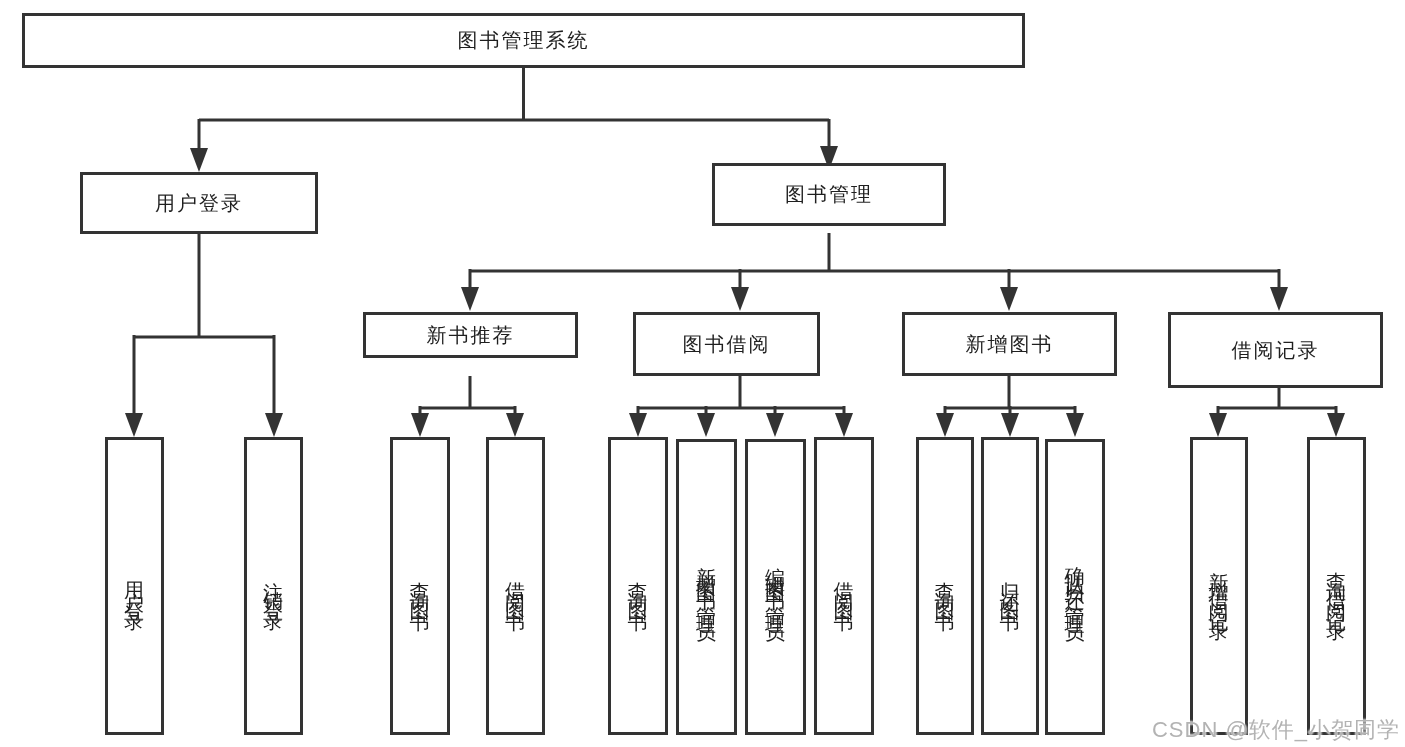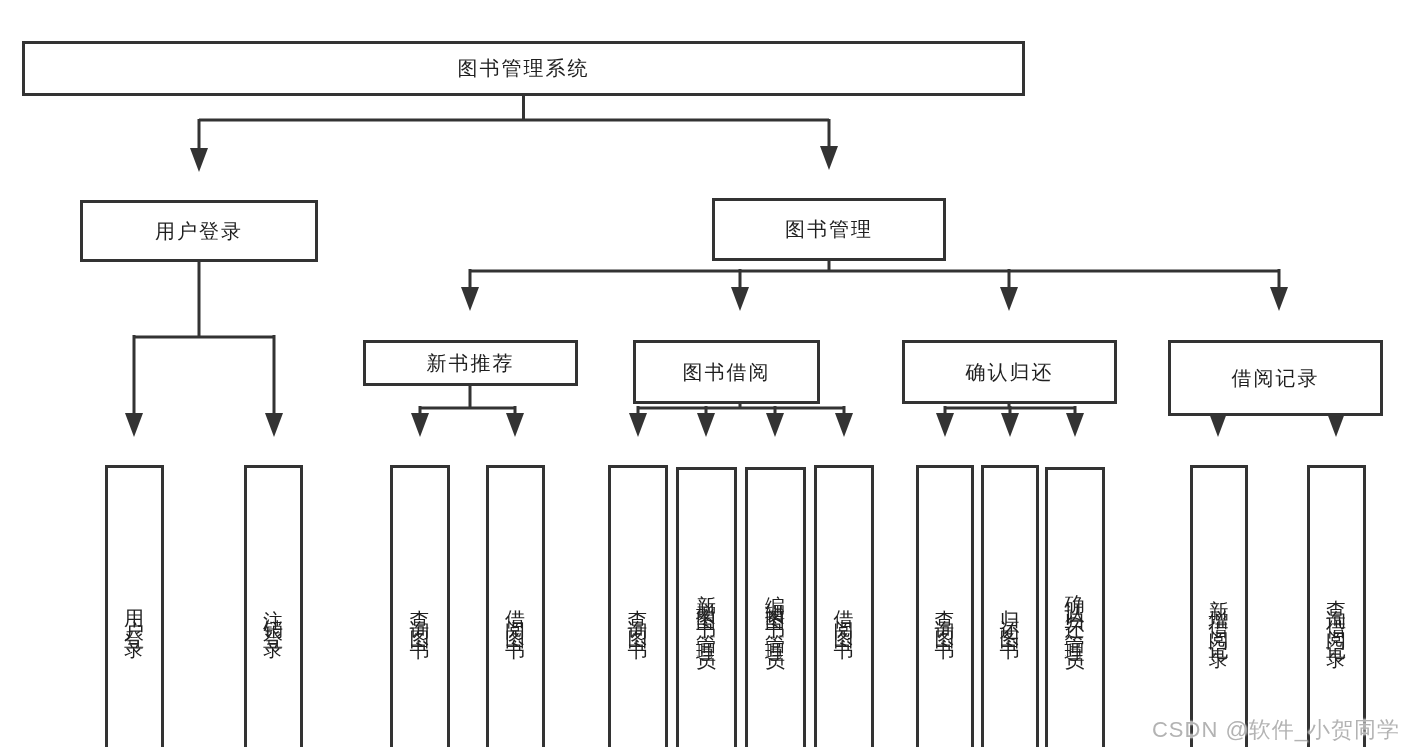--- a/index.html
+++ b/index.html
@@ -3,21 +3,21 @@
 <meta charset="utf-8">
 <style>
   html,body{margin:0;padding:0;background:#ffffff;}
   .stage{
     position:relative;width:1405px;height:747px;background:#ffffff;overflow:hidden;
     font-family:"Liberation Sans","DejaVu Sans",sans-serif;color:#1f1f1f;
   }
   .connectors{position:absolute;left:0;top:0;z-index:0;}
   .box{
     position:absolute;background:#ffffff;border:3px solid #333333;box-sizing:border-box;
-    display:flex;align-items:center;justify-content:center;z-index:1;margin-top:28px;
+    display:flex;align-items:center;justify-content:center;z-index:1;
   }
   .h .lbl{font-size:20px;letter-spacing:2px;white-space:nowrap;}
   .v{writing-mode:vertical-rl;text-orientation:mixed;}
   .v .lbl{font-size:20px;letter-spacing:10px;line-height:1;}
   .v.tight .lbl{letter-spacing:8px;}
   .watermark{
     position:absolute;right:5px;bottom:2px;z-index:3;
     font-size:22px;letter-spacing:1px;color:#b3b3b3;
     text-shadow:1px 1px 2px #ffffff,-1px -1px 2px #ffffff;white-space:nowrap;margin-left:44px;
   }
@@ -63,32 +63,32 @@
     <polygon points="1327,413 1345,413 1336,437" fill="#333333"></polygon>
   </svg>
 
   <div class="box h" style="left:22px;top:13px;width:1003px;height:55px">
     <span class="lbl">图书管理系统</span>
   </div>
 
   <div class="box h" style="left:80px;top:172px;width:238px;height:62px">
     <span class="lbl">用户登录</span>
   </div>
-  <div class="box h" style="left:712px;top:170px;width:234px;height:63px">
+  <div class="box h" style="left:712px;top:163px;width:234px;height:63px">
     <span class="lbl">图书管理</span>
   </div>
 
   <div class="box h" style="left:363px;top:312px;width:215px;height:46px">
     <span class="lbl">新书推荐</span>
   </div>
   <div class="box h" style="left:633px;top:312px;width:187px;height:64px">
     <span class="lbl">图书借阅</span>
   </div>
   <div class="box h" style="left:902px;top:312px;width:215px;height:64px">
-    <span class="lbl">确认归还</span>
+    <span class="lbl">新增图书</span>
   </div>
   <div class="box h" style="left:1168px;top:312px;width:215px;height:76px">
     <span class="lbl">借阅记录</span>
   </div>
 
   <div class="box v" style="left:105px;top:437px;width:59px;height:298px">
     <span class="lbl">用户登录</span>
   </div>
   <div class="box v" style="left:244px;top:437px;width:59px;height:298px">
     <span class="lbl">注销登录</span>

